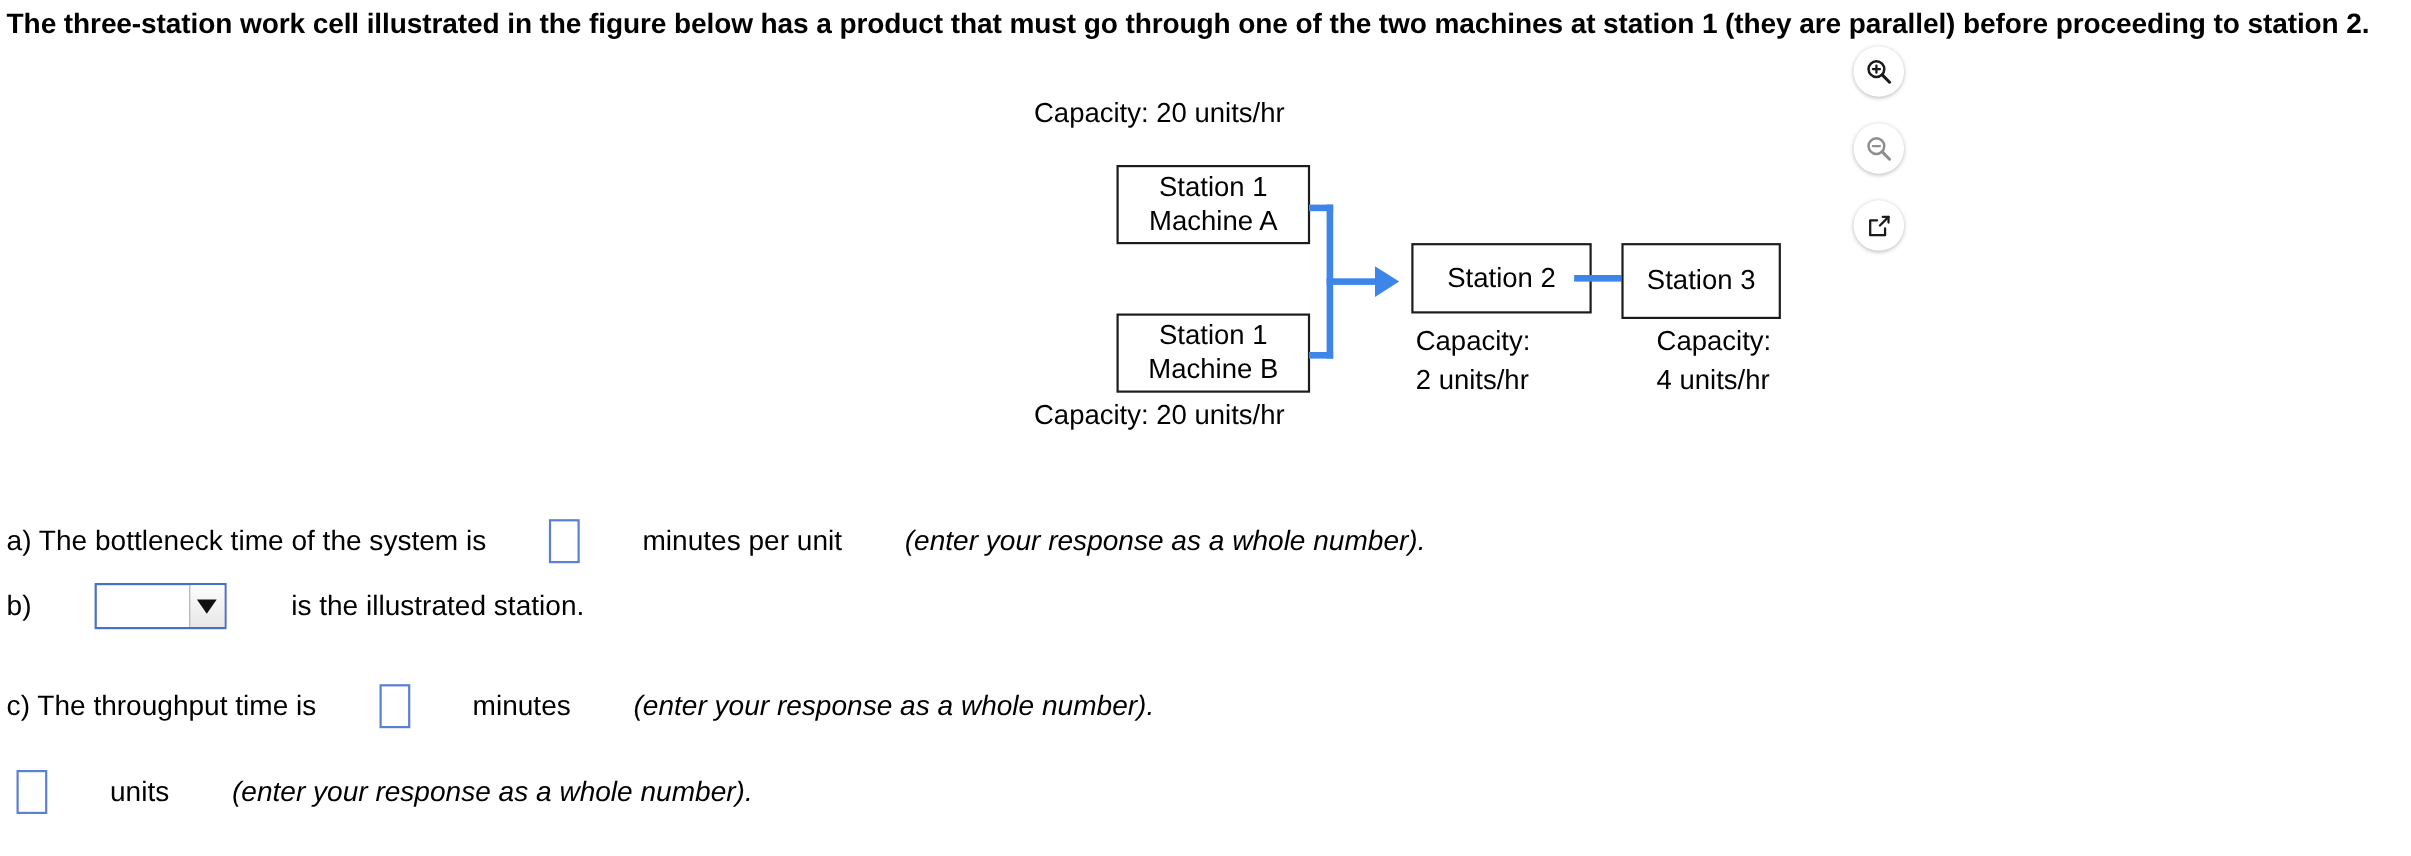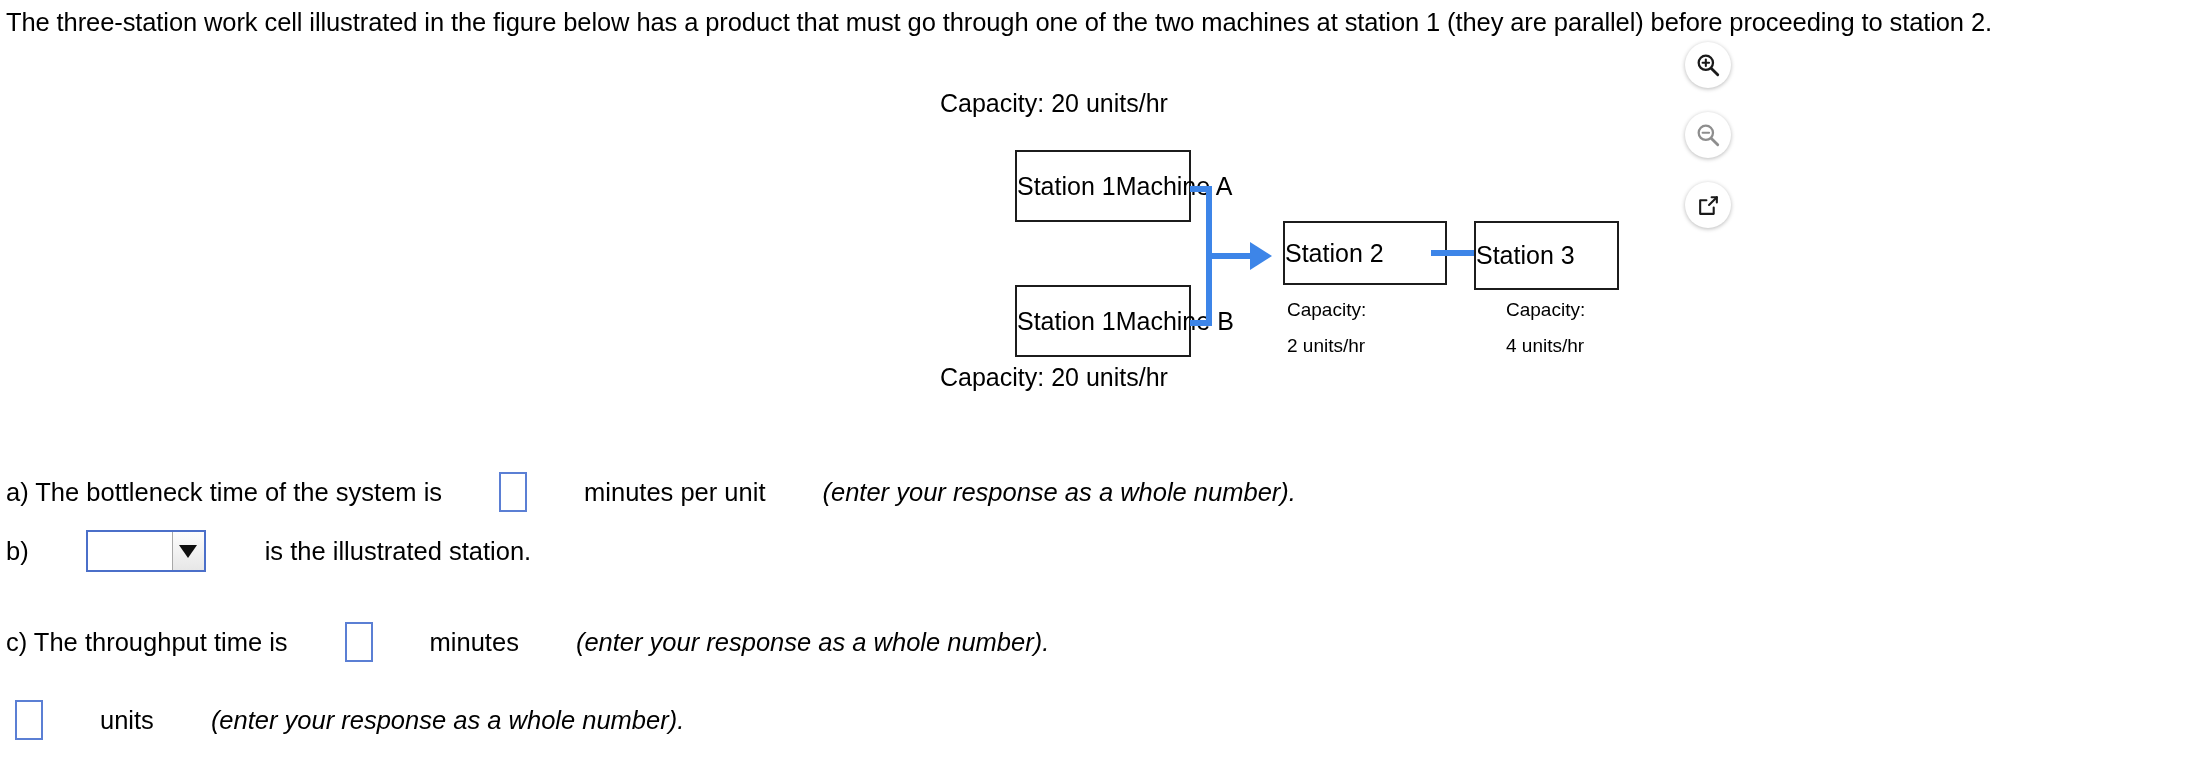--- a/index.html
+++ b/index.html
@@ -18,20 +18,21 @@
 
   
   .stem {
     position: absolute;
     left: 6px;
     top: 6px;
     font-size: 25.5px;
     line-height: 32px;
     white-space: nowrap;
     letter-spacing: -0.1px;
+    font-weight: bold;
   }
 
   
   .fig-tools {
     position: absolute;
     left: 1685px;
     top: 42px;
     width: 62px;
   }
   .tool-btn {
@@ -57,37 +58,38 @@
     width: 740px;
     height: 300px;
     text-decoration: underline;
   }
   .node {
     position: absolute;
     border: 2.5px solid #1c1c1c;
     background: #ffffff;
     box-sizing: border-box;
     display: flex;
-    flex-direction: row;
-    align-items: center;
+    flex-direction: column;
+    align-items: center;
+    justify-content: center;
     font-size: 25px;
     line-height: 31px;
     white-space: nowrap;
   }
   .node-line { display: block; }
 
   .cap-label {
     position: absolute;
     font-size: 25px;
     line-height: 31px;
     white-space: nowrap;
   }
   .cap-stack {
     position: absolute;
-    font-size: 19px;
+    font-size: 25px;
     line-height: 36px;
     white-space: nowrap;
     text-align: left;
   }
 
   .conn {
     position: absolute;
     background: #3d85e8;
   }
   .arrowhead {

